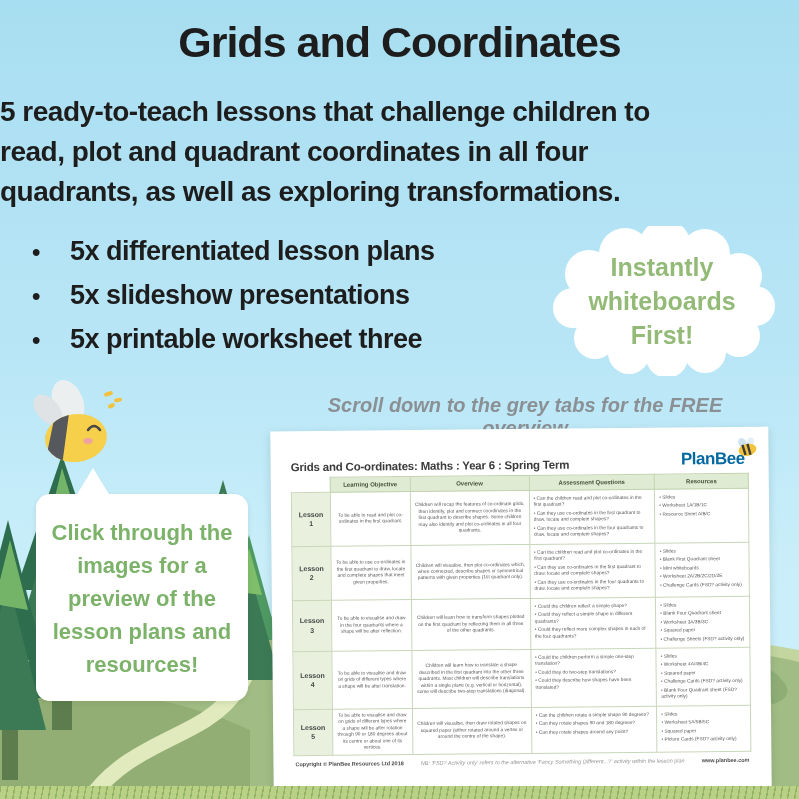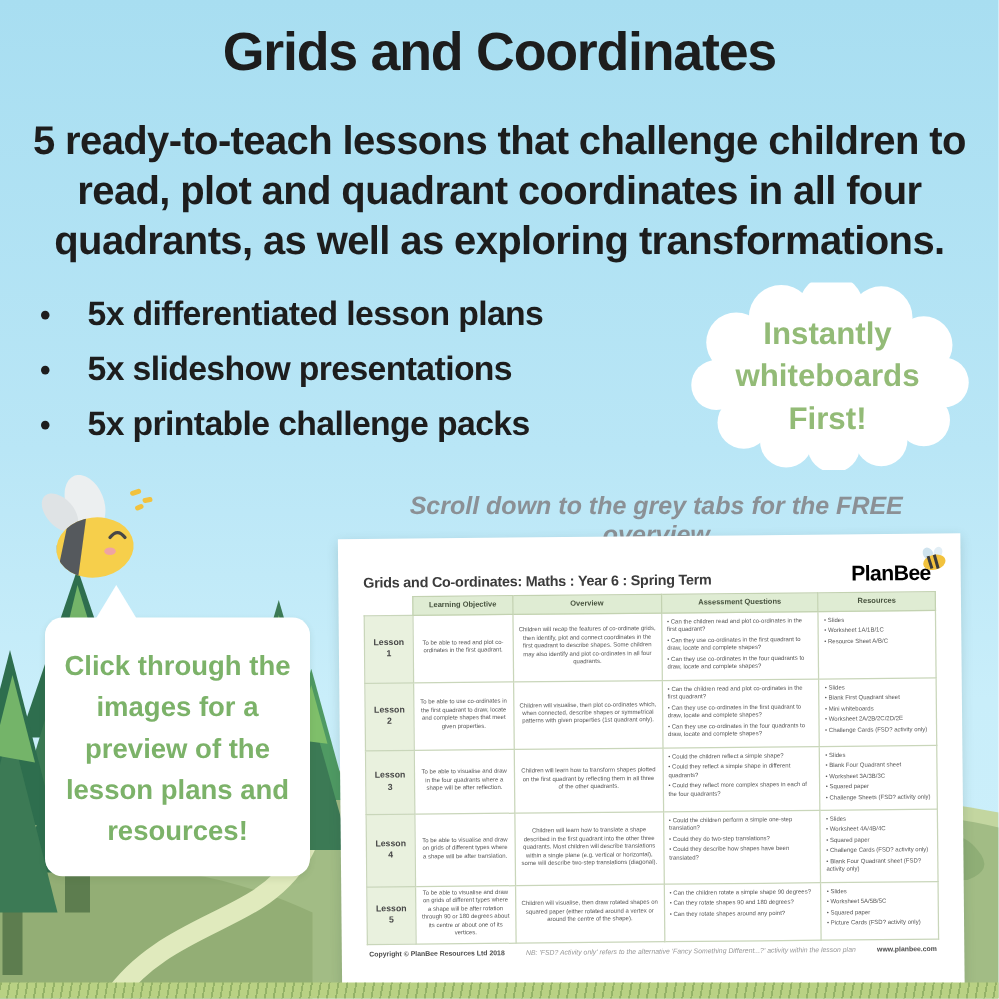--- a/index.html
+++ b/index.html
@@ -7,22 +7,22 @@
     position:relative; width:799px; height:799px; overflow:hidden;
     font-family:Liberation Sans, sans-serif;
     background:linear-gradient(180deg,#a8def1 0%,#b9e6f6 45%,#c9eefa 70%,#cdeffb 100%);
   }
   
   .title{
     position:absolute; top:18px; left:0; width:100%; text-align:center;
     font-size:43px; font-weight:700; color:#1d1d1d; letter-spacing:-1px;
   }
   .subtitle{
-    position:absolute; top:92px; left:0; width:100%; text-align:center;
-    font-size:32px; font-weight:700; color:#1d1d1d; line-height:40px; letter-spacing:-0.5px;
+    position:absolute; top:92px; left:0; width:100%; text-align:left;
+    font-size:28px; font-weight:700; color:#1d1d1d; line-height:40px; letter-spacing:-0.5px;
   }
   .bullets{position:absolute; top:236px; left:32px; width:480px;}
   .bullet-item{display:flex; align-items:baseline; margin-bottom:13px;
     font-size:27px; font-weight:700; color:#1d1d1d; letter-spacing:-0.5px;}
   .bullet-dot{width:38px; font-size:24px;}
   
   .cloud{position:absolute; left:547px; top:226px; width:230px; height:150px;}
   .cloud svg{position:absolute; left:0; top:0;}
   .cloud-text{
     position:absolute; left:0; top:24px; width:100%; text-align:center;
@@ -61,21 +61,21 @@
   .doc{
     position:absolute; left:272px; top:429px; width:498px; height:360px; z-index:4;
     background:#ffffff; transform:rotate(-0.55deg);
     box-shadow:0 3px 9px rgba(40,70,60,.18);
     padding:0; box-sizing:border-box;
   }
   .doc-inner{padding:12px 20px 0 20px;}
   .doc-header{display:flex; justify-content:space-between; align-items:flex-end; height:30px;}
   .doc-title{font-size:11.5px; font-weight:700; color:#3b3b3b; letter-spacing:-0.2px;}
   .doc-logo{position:relative; padding-right:4px;}
-  .doc-logo-text{font-size:17px; font-weight:700; color:#000000; letter-spacing:-0.5px;}
+  .doc-logo-text{font-size:17px; font-weight:700; color:#0369a1; letter-spacing:-0.5px;}
   .doc-logo svg{position:absolute; right:-12px; top:-12px;}
   .doc-table{width:100%; border-collapse:collapse; table-layout:fixed; margin-top:4px;}
   .doc-table col.c-lesson{width:8.5%;} .doc-table col.c-lo{width:17.5%;}
   .doc-table col.c-ov{width:26%;} .doc-table col.c-aq{width:27.5%;} .doc-table col.c-res{width:20.5%;}
   .doc-table th{
     background:#dfecd3; border:1px solid #c3d2b1; font-size:6px; font-weight:700;
     color:#47523e; padding:4px 2px; text-align:center;
   }
   .doc-table th.empty{background:transparent; border:none;}
   .doc-table td{
@@ -156,21 +156,21 @@
     <div class="bullet-item">
       <span class="bullet-dot">•</span>
       <span>5x differentiated lesson plans</span>
     </div>
     <div class="bullet-item">
       <span class="bullet-dot">•</span>
       <span>5x slideshow presentations</span>
     </div>
     <div class="bullet-item">
       <span class="bullet-dot">•</span>
-      <span>5x printable challenge packs</span>
+      <span>5x printable worksheet three</span>
     </div>
   </div>
 
   <div class="cloud">
     <svg width="230" height="150" viewBox="0 0 230 150" aria-hidden="true">
       <g fill="#ffffff">
         <ellipse cx="115" cy="75" rx="95" ry="55"></ellipse>
         <circle cx="42" cy="48" r="24"></circle>
           <circle cx="78" cy="28" r="26"></circle>
         <circle cx="118" cy="20" r="26"></circle>

